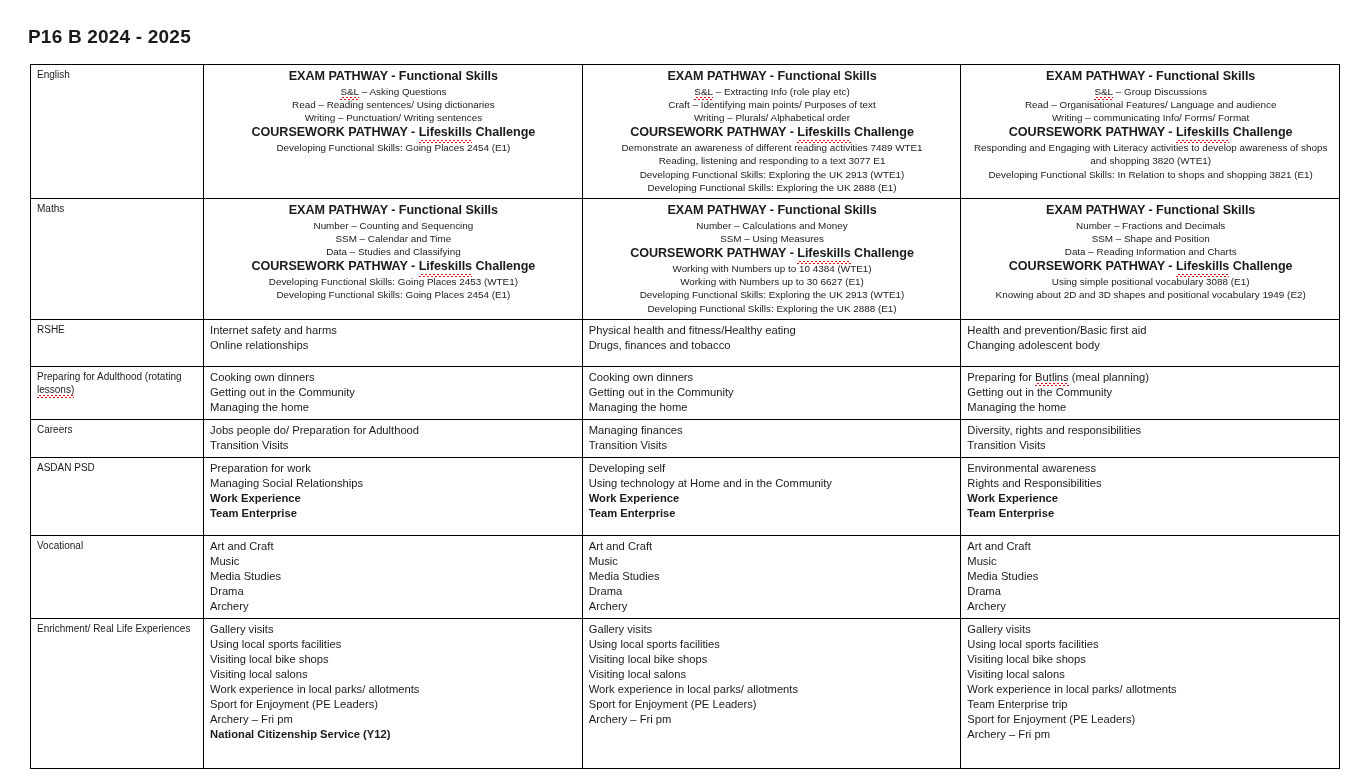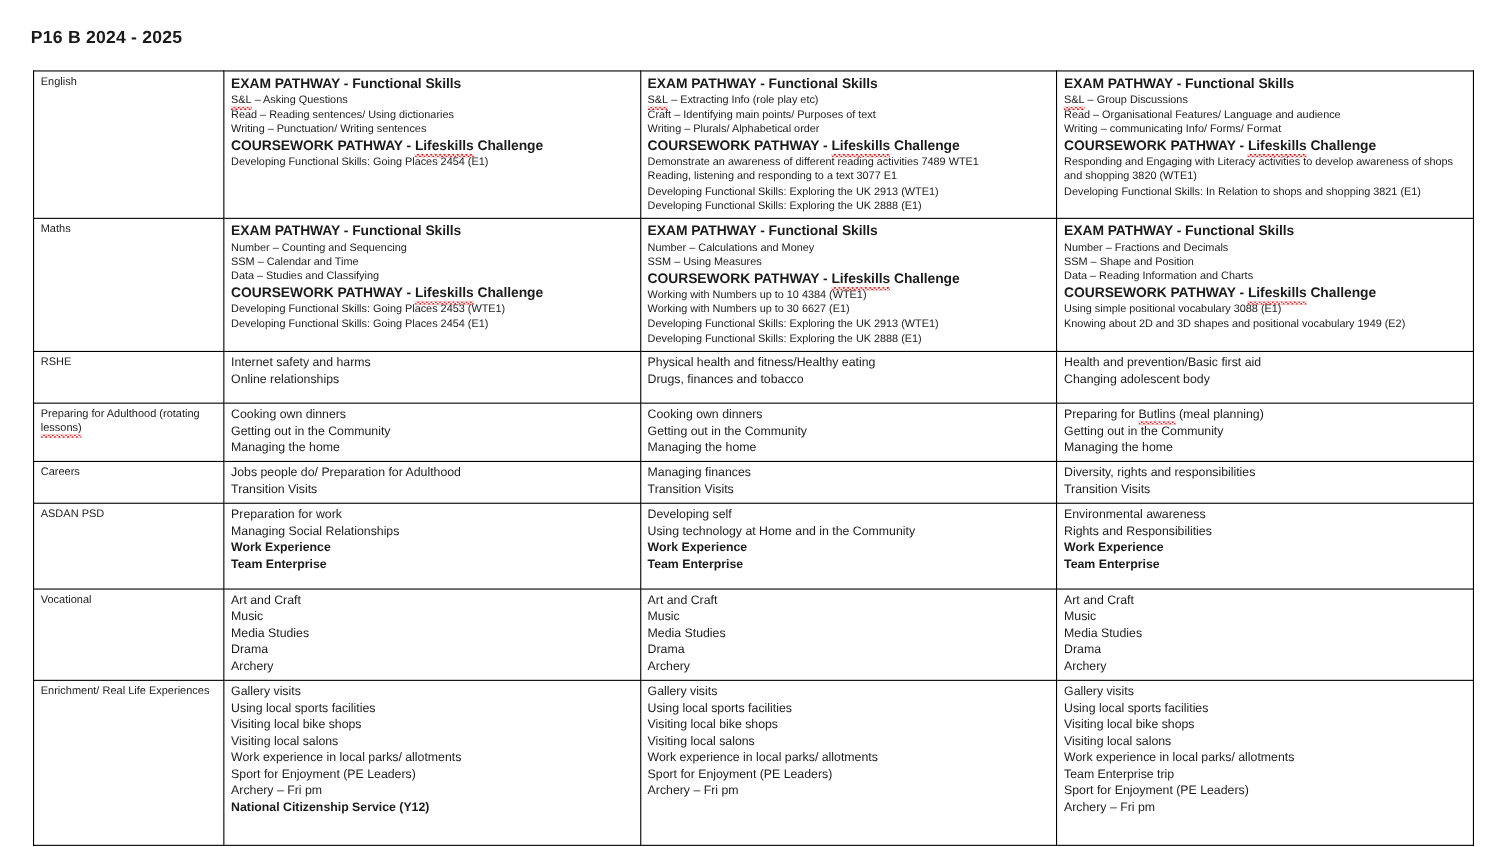--- a/index.html
+++ b/index.html
@@ -16,21 +16,21 @@
   #page {
     position: relative;
     width: 1368px;
     height: 770px;
     background: #ffffff;
   }
   .page-title {
     position: absolute;
     left: 28px;
     top: 26px;
-    font-size: 16px;
+    font-size: 19px;
     font-weight: bold;
     letter-spacing: 0.2px;
     color: #1a1a1a;
     white-space: nowrap;
   }
   table.curriculum {
     position: absolute;
     left: 30px;
     top: 64px;
     width: 1310px;
@@ -59,26 +59,27 @@
     color: #000000;
     line-height: 1.2;
   }
   .subject-label {
     font-size: 10px;
     line-height: 1.36;
     color: #1b1b1b;
   }
   .cell-lines > div { white-space: normal; }
   .ln { font-size: 11.2px; line-height: 1.34; }
-  .ln-sm { font-size: 9.9px; line-height: 1.33; }
+  .ln-sm { font-size: 9.9px; line-height: 1.33; text-align: center; }
   .ln-bold {
     font-size: 12.6px;
     font-weight: bold;
     line-height: 1.34;
     letter-spacing: -0.05px;
+    text-align: center;
   }
   .ln-b { font-weight: bold; }
   
   .sq {
     position: relative;
     display: inline-block;
     white-space: pre;
   }
   .sq::after {
     content: "";

